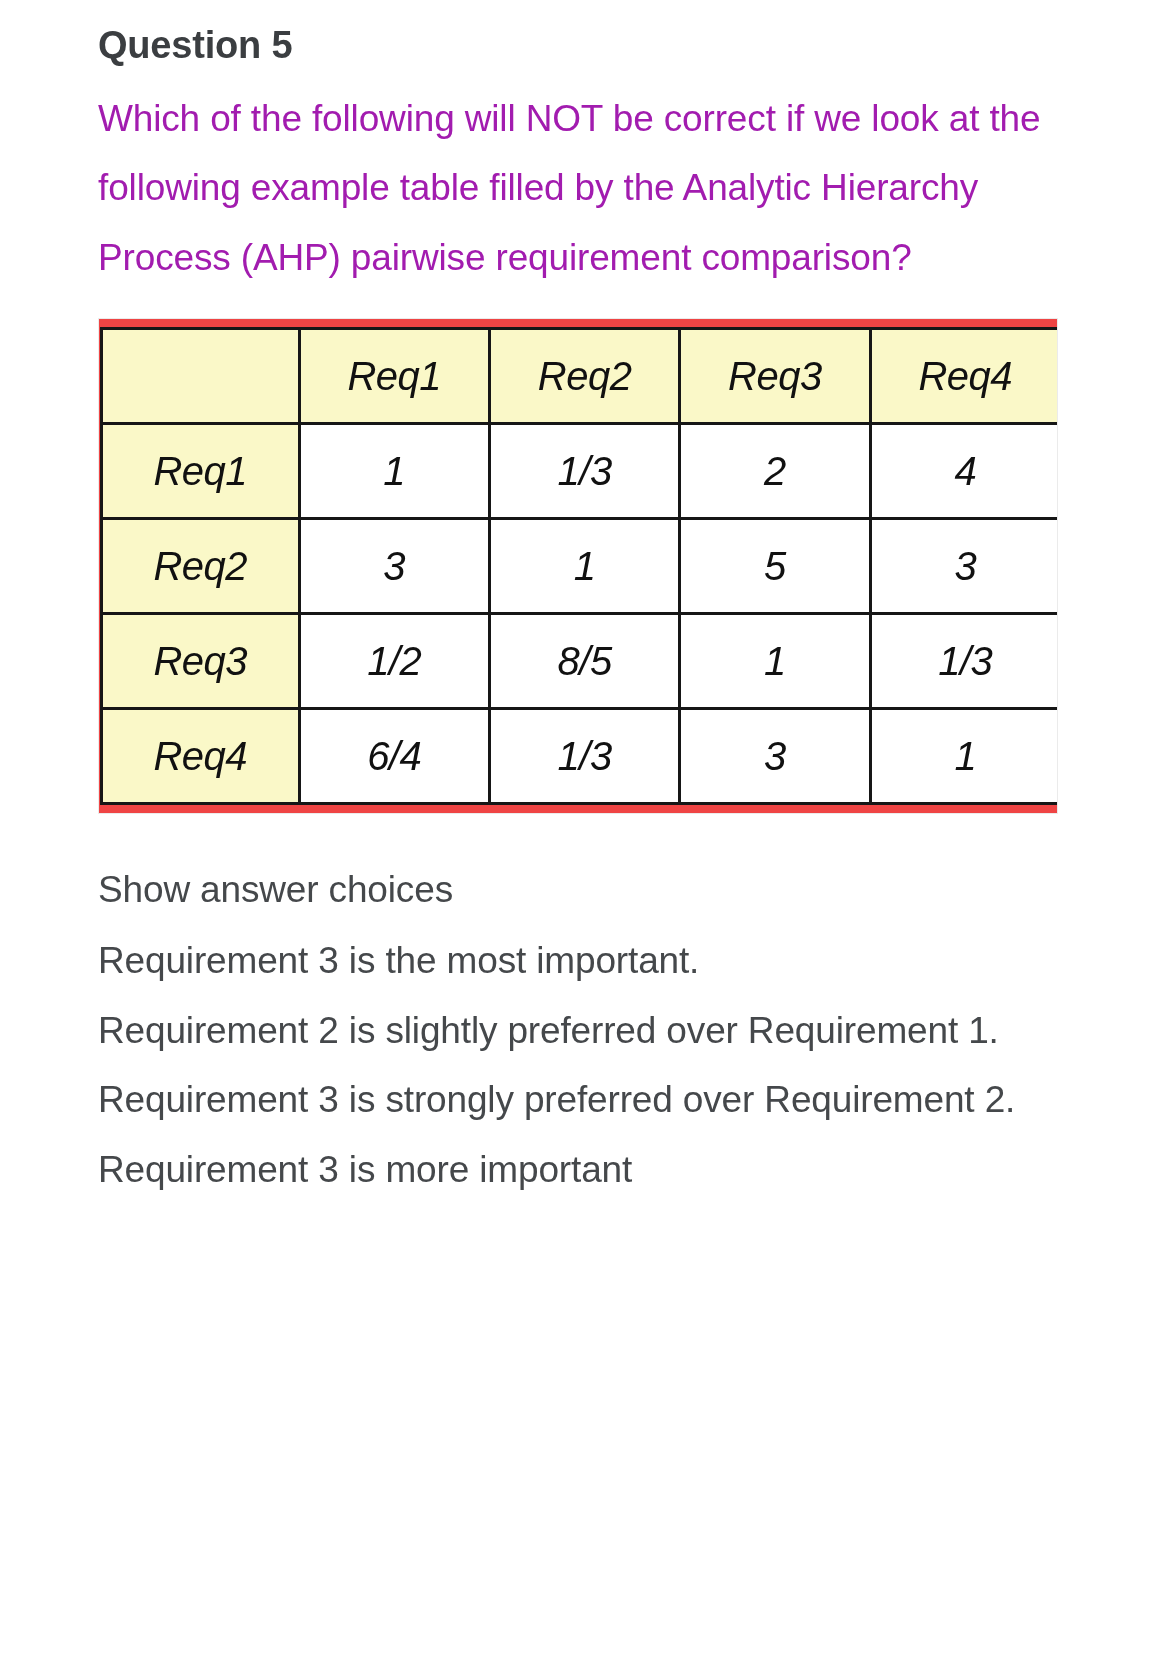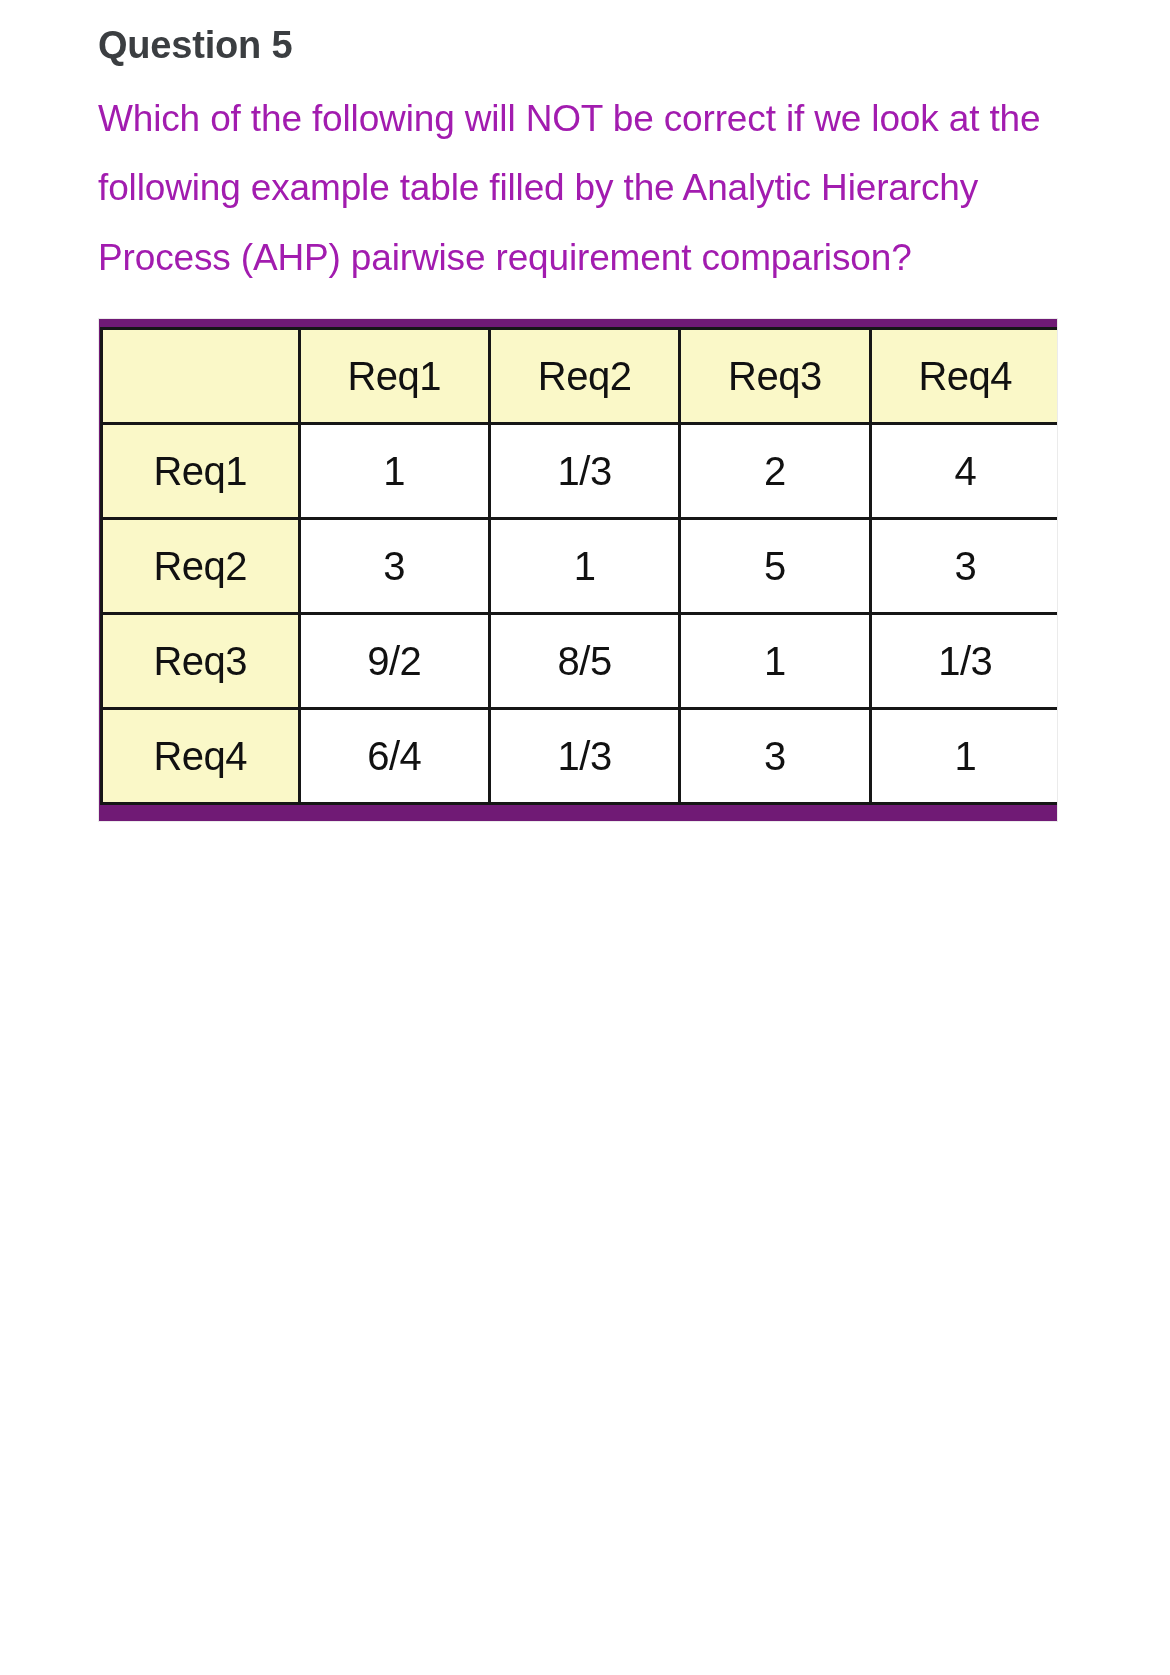--- a/index.html
+++ b/index.html
@@ -46,24 +46,25 @@
     letter-spacing: -0.15px;
     margin: 0;
     max-width: 960px;
   }
 
   
   .table-figure {
     margin: 26px 0 0 0;
     width: 958px;
     border: 1px solid #ebebeb;
-    background: #701a75;
-    padding: 8px 0 16px 0;
+    background: #ef4444;
+    padding: 8px 0 8px 0;
     box-sizing: content-box;
     overflow: hidden;
+    font-style: italic;
   }
 
   table.ahp-table {
     border-collapse: collapse;
     table-layout: fixed;
     width: 962px;
     margin: 0 0 0 1px;
     background: #ffffff;
   }
   table.ahp-table col.c-label { width: 193px; }
@@ -151,30 +152,37 @@
         </tr>
         <tr>
           <th class="row-head">Req2</th>
           <td>3</td>
           <td>1</td>
           <td>5</td>
           <td>3</td>
         </tr>
         <tr>
           <th class="row-head">Req3</th>
-          <td>9/2</td>
+          <td>1/2</td>
           <td>8/5</td>
           <td>1</td>
           <td>1/3</td>
         </tr>
         <tr>
           <th class="row-head">Req4</th>
           <td>6/4</td>
           <td>1/3</td>
           <td>3</td>
           <td>1</td>
         </tr>
       </tbody>
     </table>
   </div>
 
+  <div class="answers">
+    <p class="answers-heading">Show answer choices</p>
+    <p class="answer-choice">Requirement 3 is the most important.</p>
+    <p class="answer-choice">Requirement 2 is slightly preferred over Requirement 1.</p>
+    <p class="answer-choice">Requirement 3 is strongly preferred over Requirement 2.</p>
+    <p class="answer-choice">Requirement 3 is more important</p>
+  </div>
 
 </div>
 
 </body></html>

